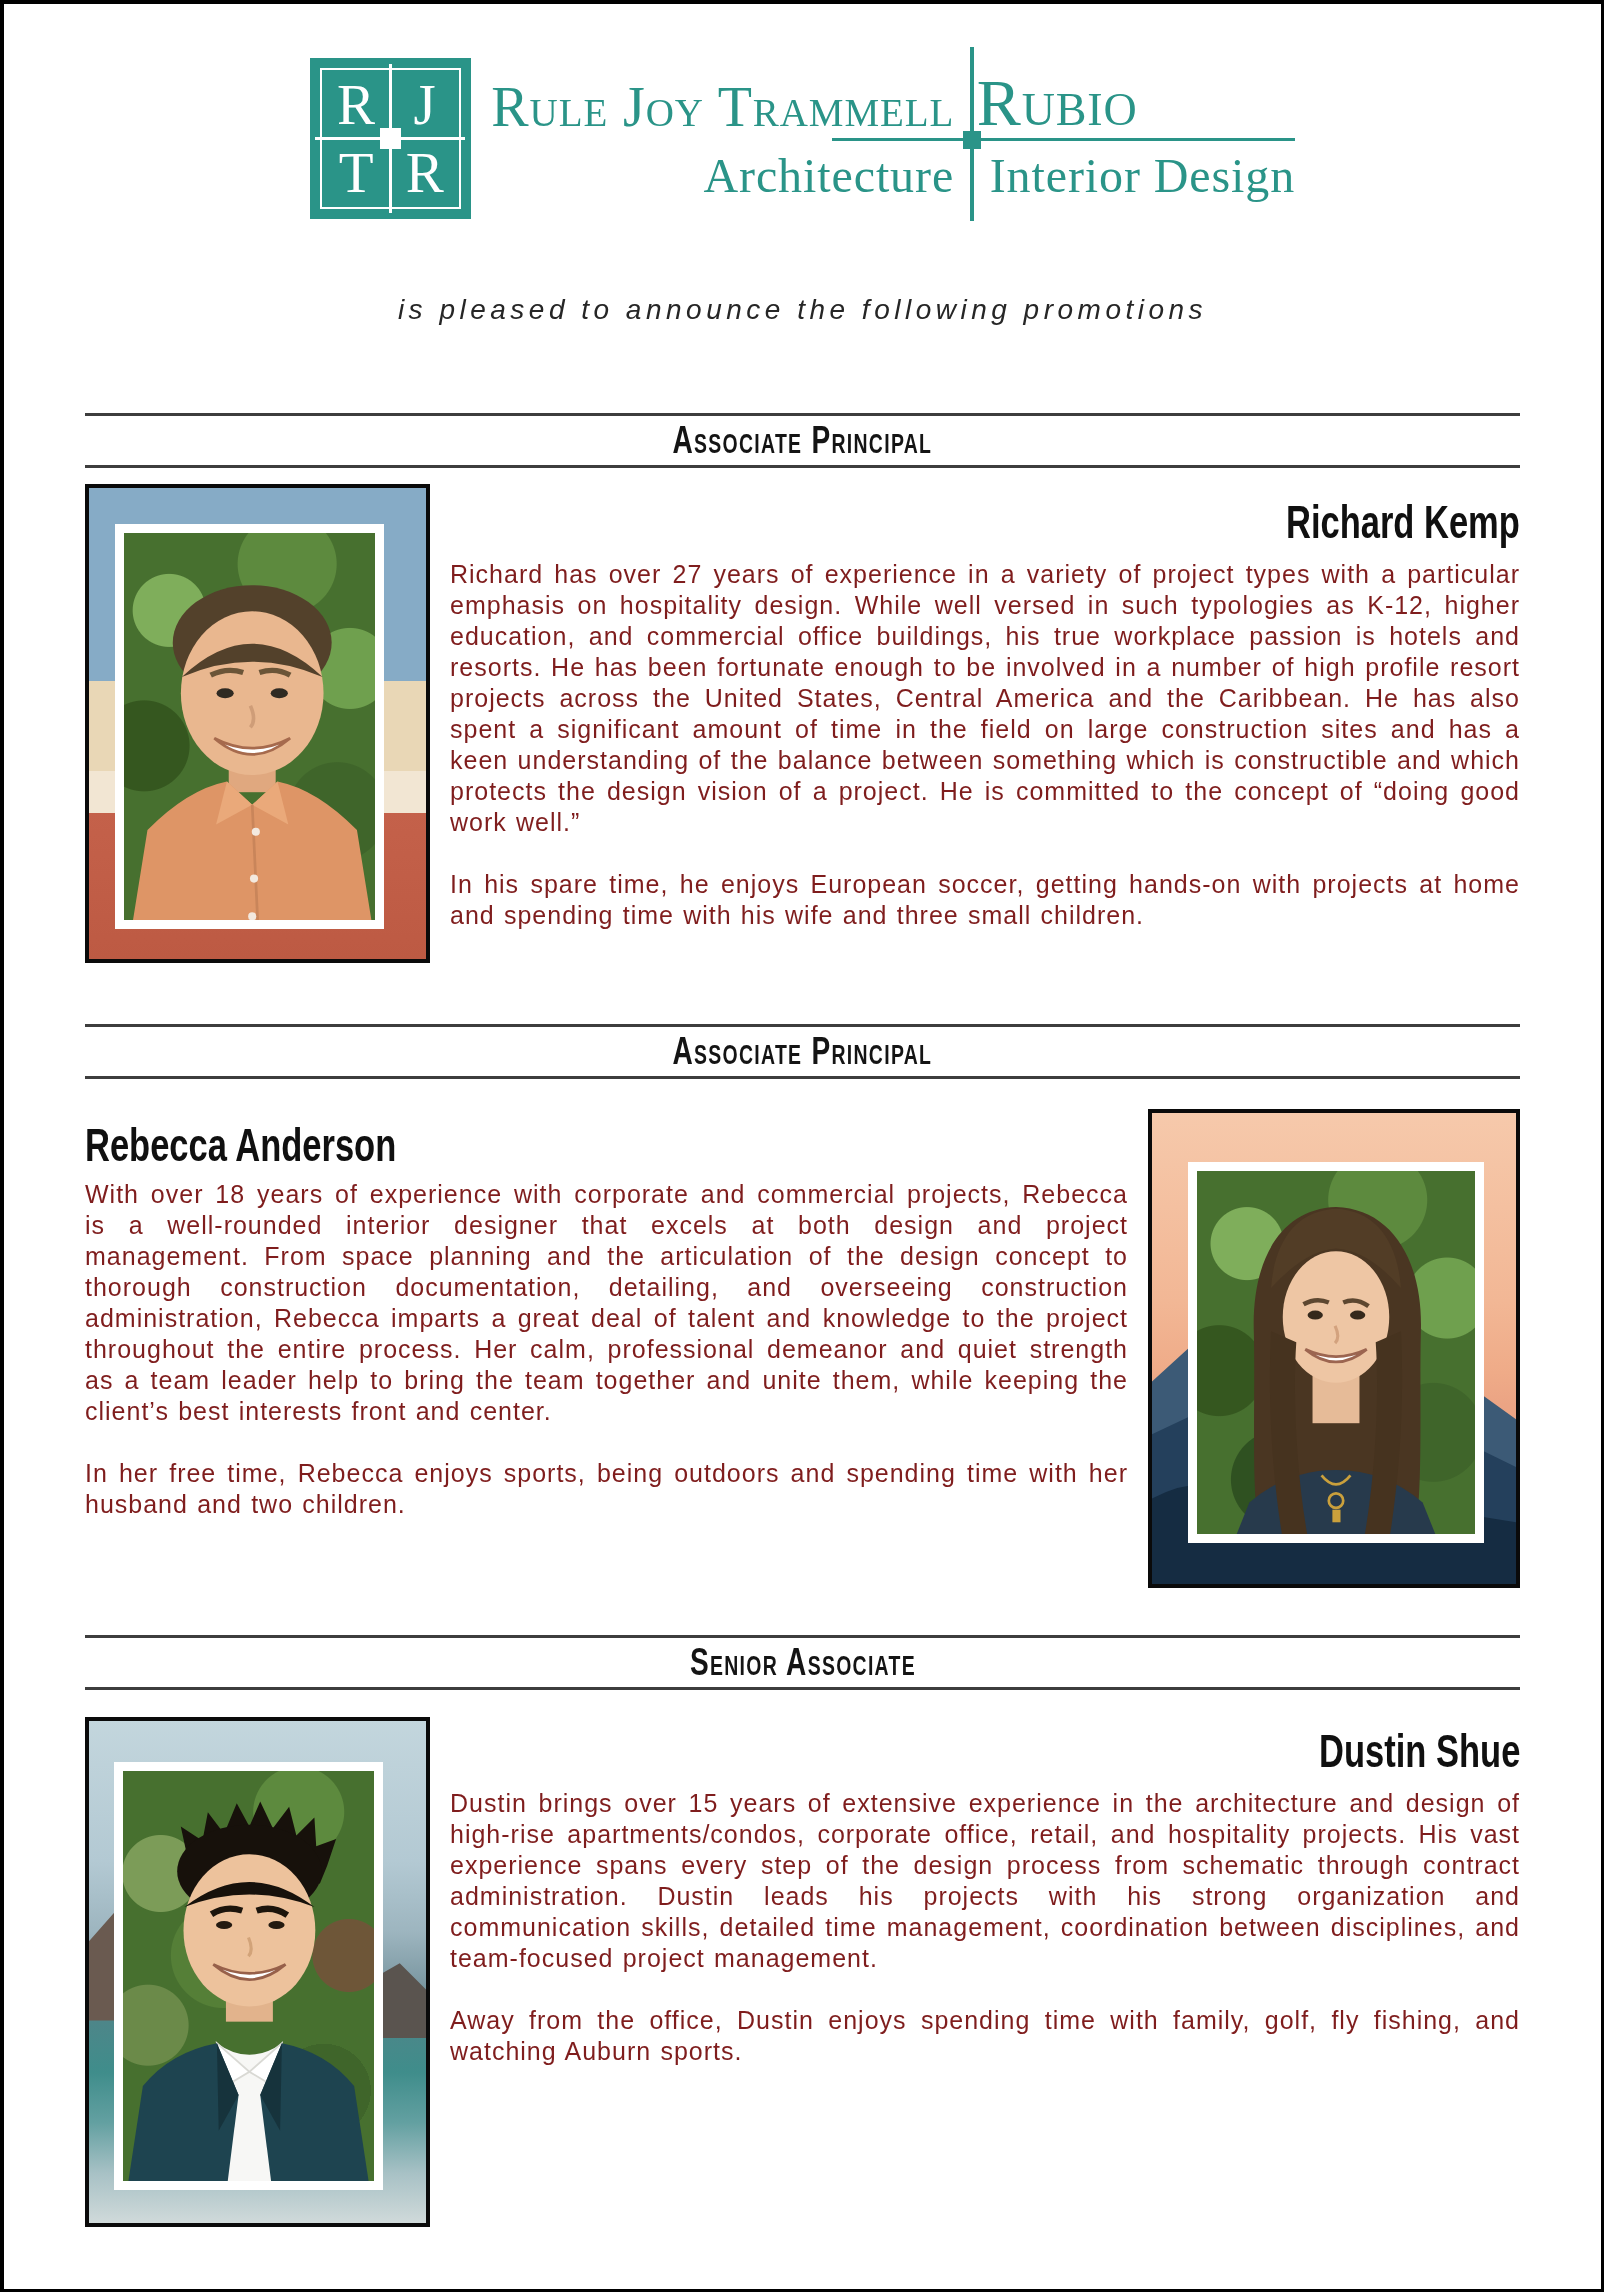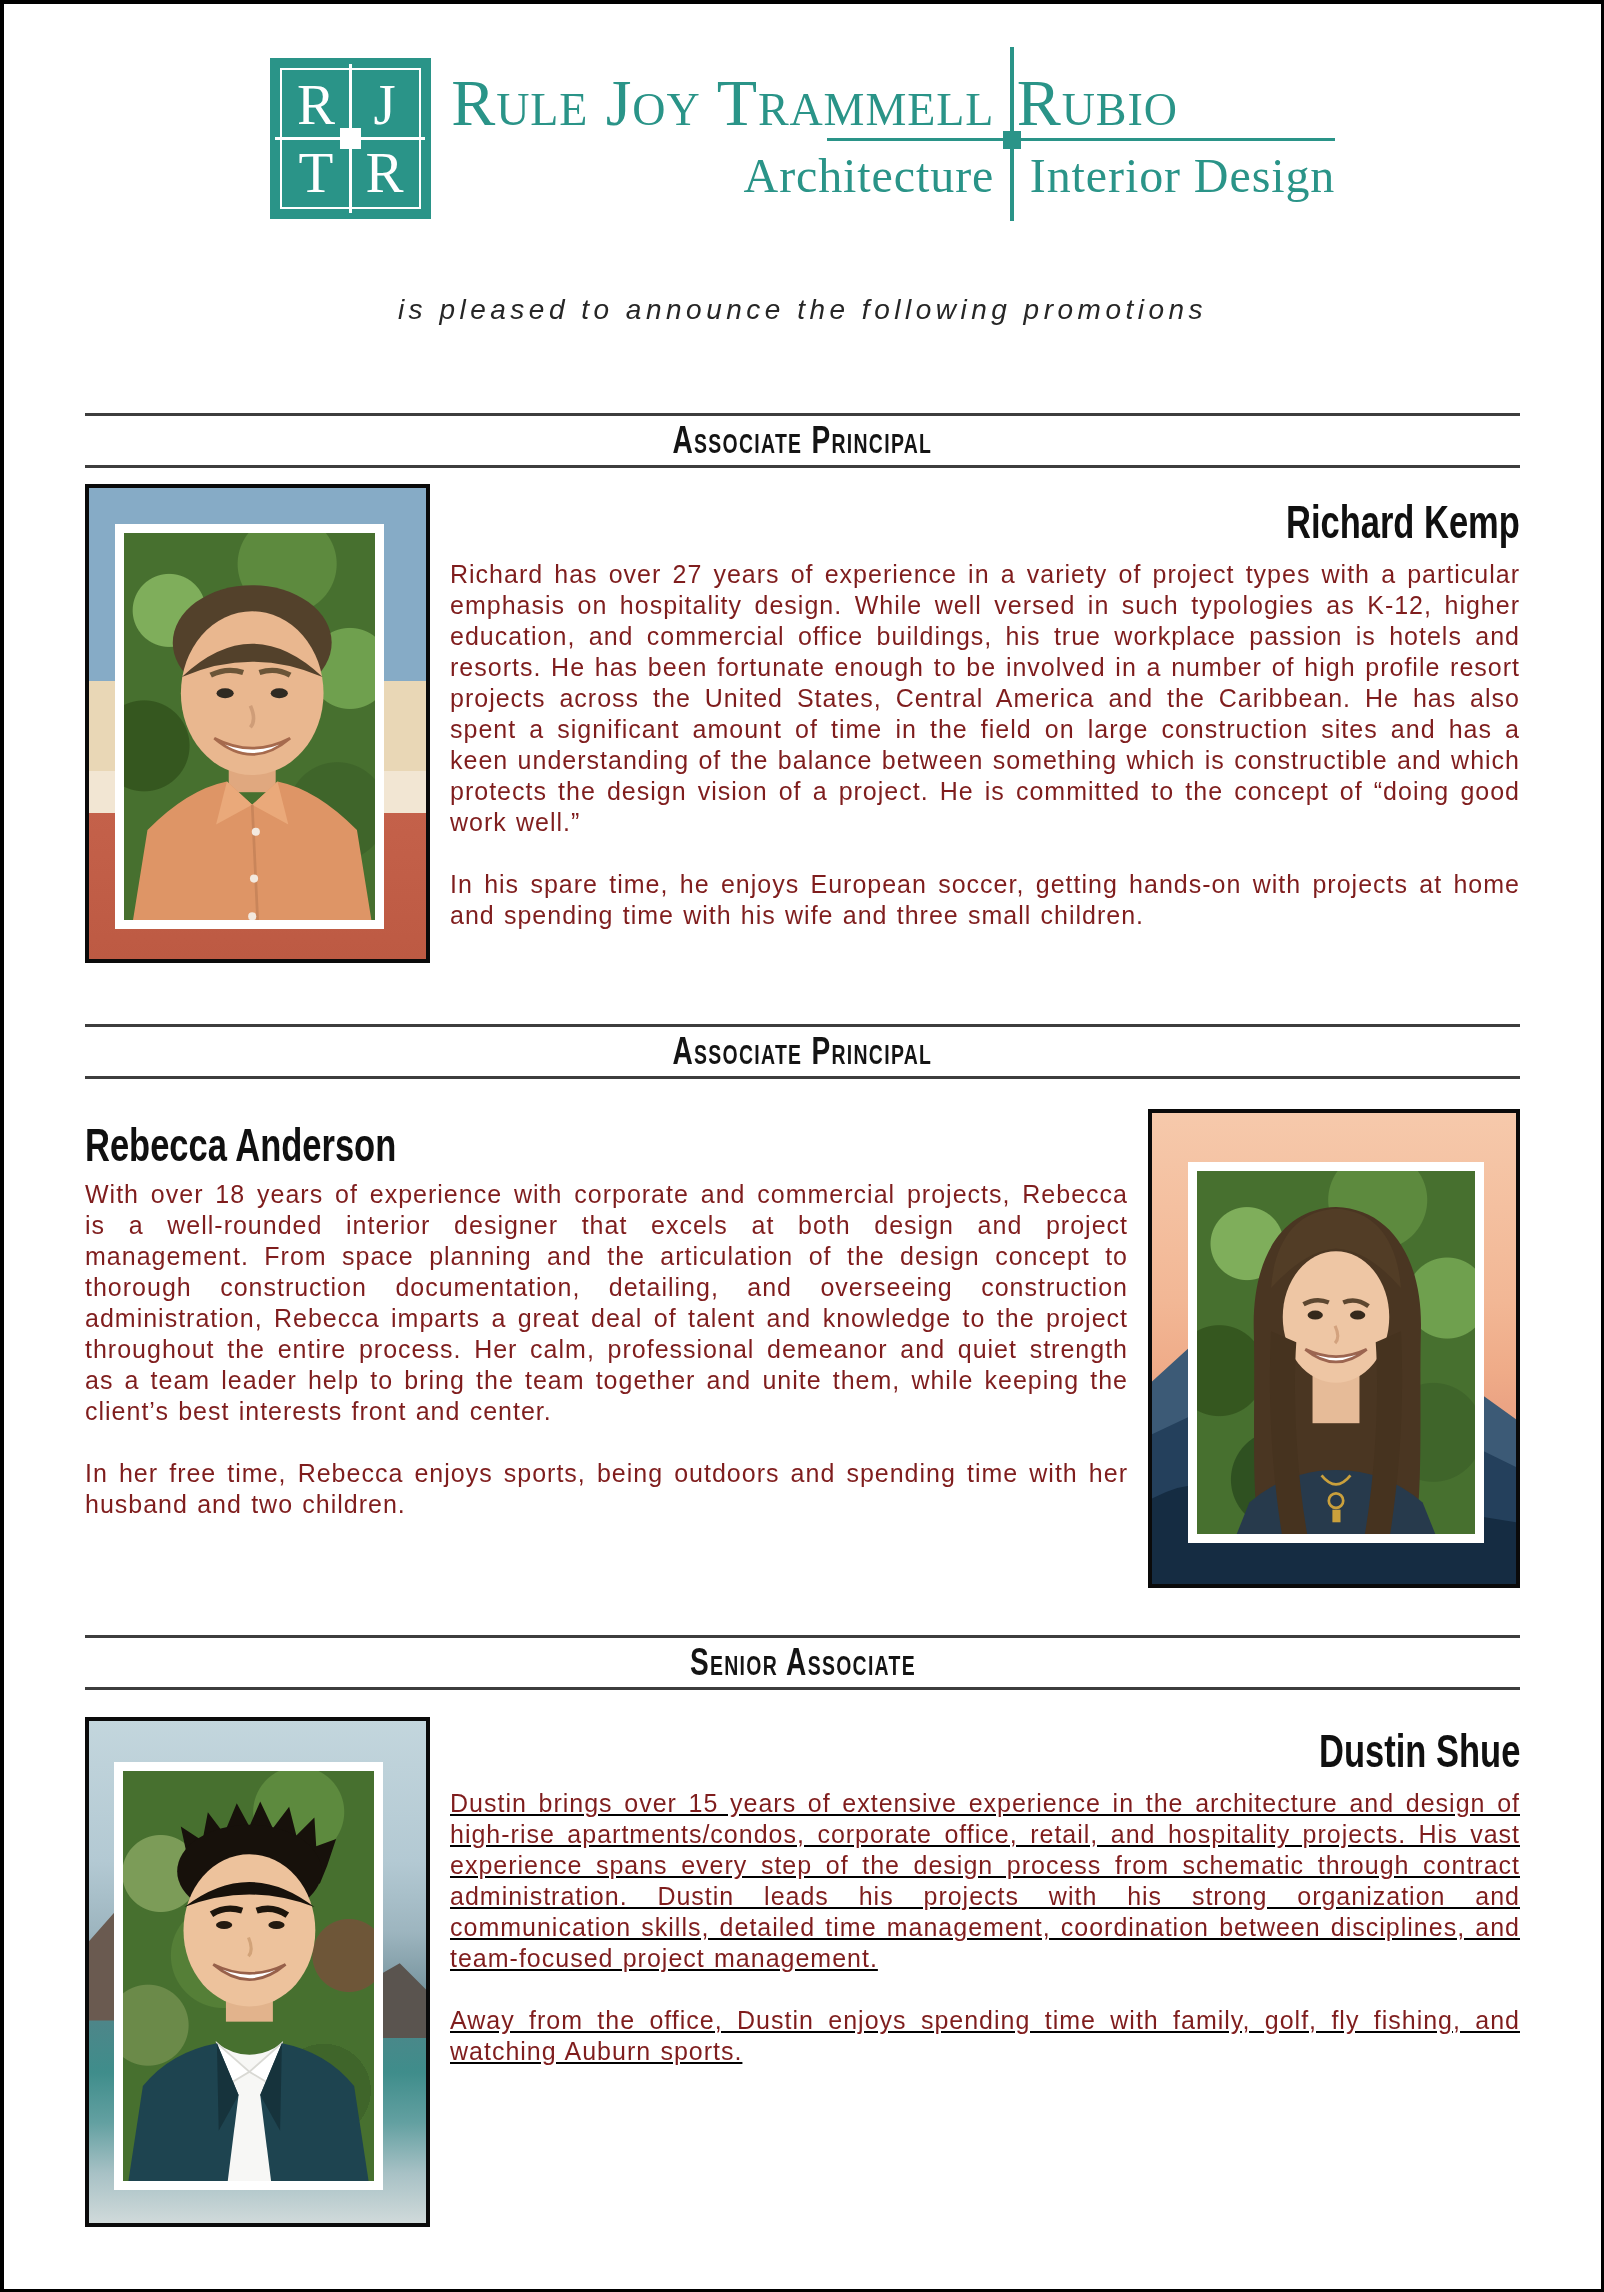--- a/index.html
+++ b/index.html
@@ -50,21 +50,21 @@
   .wordmark {
     position:relative;
     display:grid;
     grid-template-columns:auto 3.6px auto;
     grid-template-rows:79px 5.4px 68px;
     align-items:end;
     color:#2A9488;
     font-family:"Liberation Serif", serif;
   }
   .wm-left  { grid-row:1; grid-column:1; justify-self:end; padding-right:16px;
-              font-size:66px; line-height:1.05; font-variant:small-caps; letter-spacing:0.9px;margin-left:8px; }
+              font-size:56px; line-height:1.05; font-variant:small-caps; letter-spacing:0.9px;margin-left:8px; }
   .wm-right { grid-row:1; grid-column:3; justify-self:start; padding-left:3px;
               font-size:66px; line-height:1.05; font-variant:small-caps; letter-spacing:0.9px; }
   .wm-vline { grid-row:1 / 4; grid-column:2; width:3.6px; height:calc(100% + 21.5px); margin:-10.7px 0; background:#2A9488; z-index:2; }
   .wm-hline { grid-row:2; grid-column:1 / 4; justify-self:end; align-self:center; width:57%; height:3.6px; background:#2A9488; }
   .wm-square{ grid-row:2; grid-column:2; align-self:center; justify-self:center;
               width:18px; height:18px; margin:-7.2px; background:#2A9488; z-index:3; }
   .wm-sub-left  { grid-row:3; grid-column:1; justify-self:end; padding-right:16px;
                   font-size:48px; line-height:1.1; letter-spacing:0.9px; align-self:center; }
   .wm-sub-right { grid-row:3; grid-column:3; justify-self:start; padding-left:16px;
                   font-size:48px; line-height:1.1; letter-spacing:0.9px; align-self:center; white-space:nowrap; }
@@ -99,21 +99,21 @@
     white-space:nowrap;
   }
   .band-1 { margin-top:87px; }
   .band-2 { margin-top:61px; }
   .band-3 { margin-top:47px; }
 
   
   .person { display:flex; gap:20px; align-items:flex-start; }
   .person-1 { margin-top:16px; }
   .person-2 { margin-top:30px; }
-  .person-3 { margin-top:27px;text-decoration:underline; }
+  .person-3 { margin-top:27px; }
 
   .bio { flex:1 1 auto; min-width:0; }
   .person-1 .bio { padding-top:14.3px; }
   .person-2 .bio { padding-top:12.5px; }
   .person-3 .bio { padding-top:10.7px; }
 
   .person-name { line-height:1.05; }
   .person-name .cond {
     display:inline-block;
     font-weight:700;

